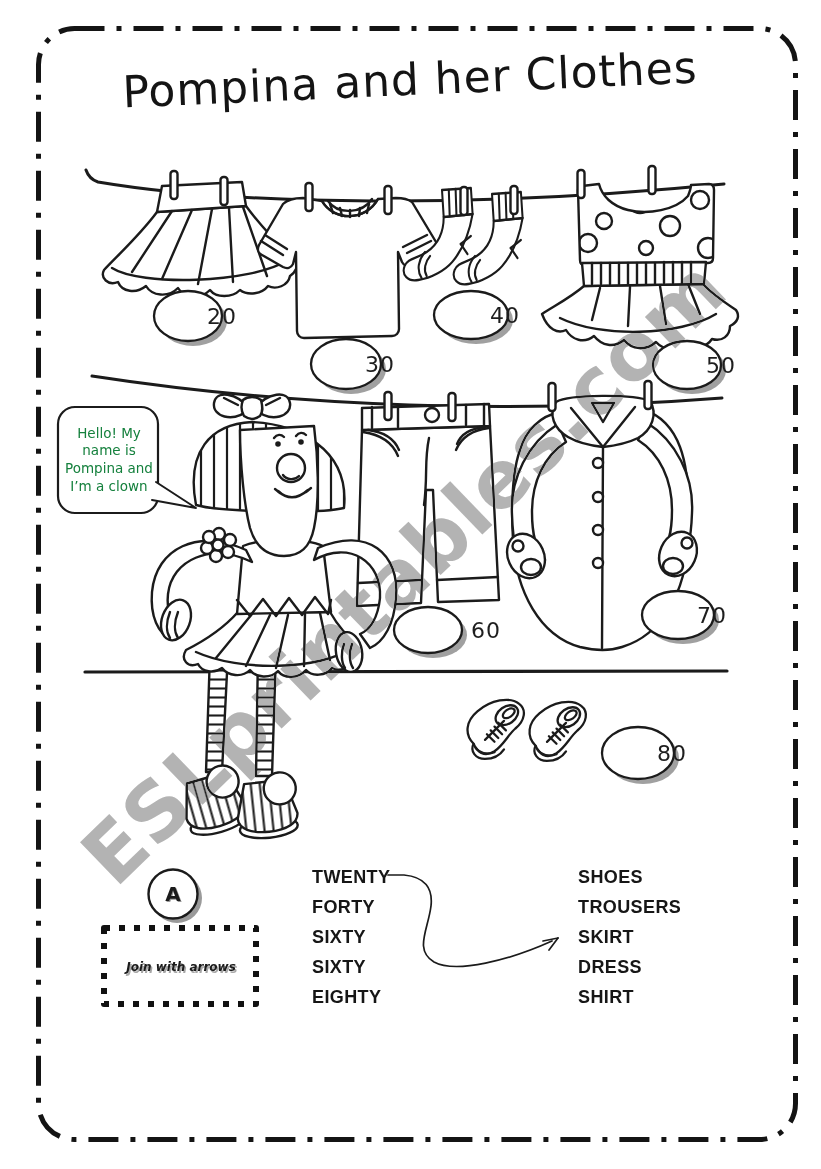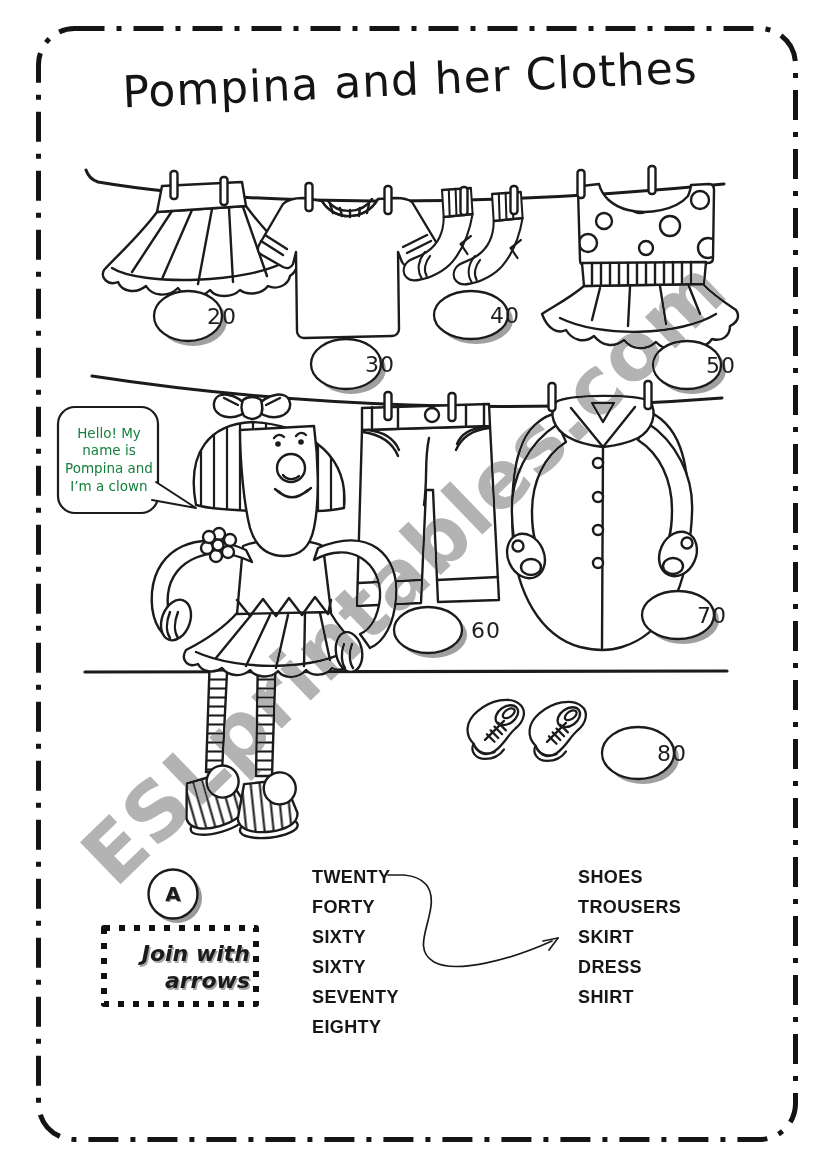--- a/index.html
+++ b/index.html
@@ -8,22 +8,22 @@
   .sheet svg.art{position:absolute;left:0;top:0;}
   .abs{position:absolute;}
   .title{left:120px;top:54px;width:580px;text-align:center;font-size:44px;
          letter-spacing:1px;transform:rotate(-2.5deg);color:#141414;}
   .bubble-text{left:60px;top:410px;width:98px;height:100px;display:flex;align-items:center;
          justify-content:center;text-align:center;font-size:13.5px;line-height:1.3;color:#15803d;}
   .num{transform:translate(-50%,-50%);font-size:22px;color:#1e1e1e;letter-spacing:1px;margin-left:34px;}
   .badge{left:173px;top:894px;transform:translate(-50%,-50%);font-size:20px;font-weight:bold;
          text-shadow:1px 1px 0 #9a9a9a;}
   .joinbox-text{left:112px;top:938px;width:138px;height:58px;display:flex;align-items:center;
-         justify-content:center;text-align:right;font-weight:bold;font-style:italic;
-         font-size:22px;line-height:1.25;text-shadow:1.5px 1.5px 0 #a8a8a8;}
+         justify-content:center;text-align:left;font-weight:bold;font-style:italic;
+         font-size:12px;line-height:1.25;text-shadow:1.5px 1.5px 0 #a8a8a8;}
   .col{width:170px;}
   .col .row{height:30px;line-height:30px;font-family:"Liberation Sans",sans-serif;
          font-size:18px;font-weight:700;letter-spacing:0.4px;color:#161616;}
   .col-numbers{left:312px;top:862px;}
   .col-clothes{left:578px;top:862px;}
   .watermark{left:404px;top:572px;transform:translate(-50%,-50%) rotate(-44deg);
          font-size:80px;font-weight:bold;letter-spacing:1px;color:#a9a9a9;opacity:.88;
          white-space:nowrap;mix-blend-mode:darken;pointer-events:none;}
 </style>
 </head>
@@ -370,21 +370,20 @@
 
 <div class="abs badge">A</div>
 
 <div class="abs joinbox-text">Join with arrows</div>
 
 <div class="abs col col-numbers">
   <div class="row">TWENTY</div>
   <div class="row">FORTY</div>
   <div class="row">SIXTY</div>
   <div class="row">SIXTY</div>
-  <div class="row">SEVENTY</div>
   <div class="row">EIGHTY</div>
 </div>
 
 <div class="abs col col-clothes">
   <div class="row">SHOES</div>
   <div class="row">TROUSERS</div>
   <div class="row">SKIRT</div>
   <div class="row">DRESS</div>
   <div class="row">SHIRT</div>
 </div>

